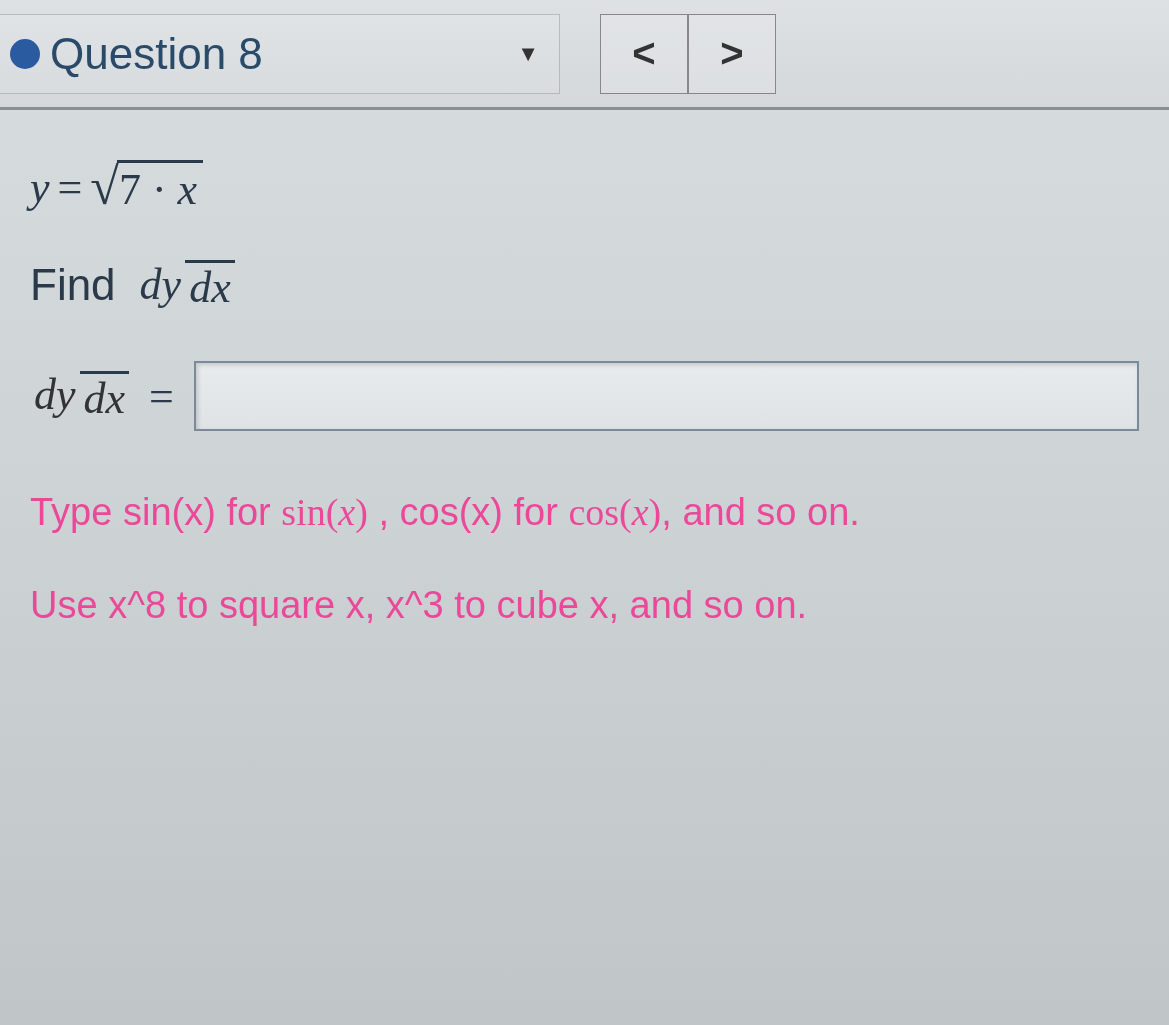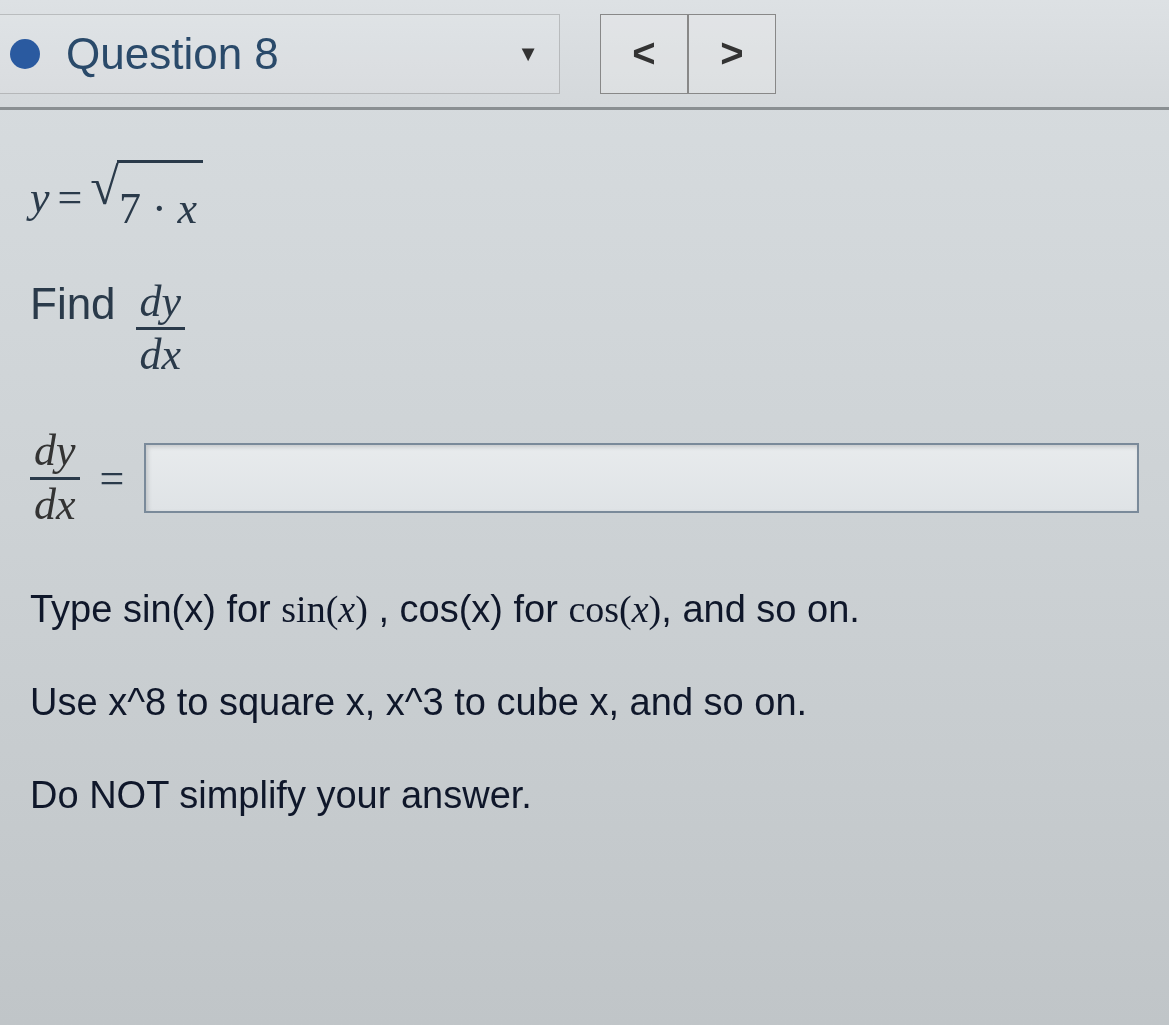--- a/index.html
+++ b/index.html
@@ -31,21 +31,21 @@
       height: 80px;
       width: 560px;
       border: 1px solid rgba(100,100,100,0.3);
       border-left: none;
       background: rgba(255,255,255,0.1);
       cursor: pointer;
     }
     .question-label-wrap {
       display: flex;
       align-items: center;
-      gap: 26px;
+      gap: 10px;
     }
     .status-dot {
       width: 30px;
       height: 30px;
       border-radius: 50%;
       background: #2a5aa0;
       flex-shrink: 0;
     }
     .question-text {
       font-size: 44px;
@@ -97,36 +97,35 @@
       align-items: flex-start;
       font-family: "Times New Roman", serif;
     }
     .sqrt-sym {
       font-size: 52px;
       line-height: 0.8;
       margin-top: 6px;
     }
     .sqrt-content {
       border-top: 3px solid #2a3a4a;
-      padding: 20px 6px 0 2px;
+      padding: 1px 6px 0 2px;
       font-size: 44px;
       font-style: normal;
       margin-left: -2px;
     }
     .find-line {
       display: flex;
       gap: 20px;
       margin-bottom: 50px;
       font-size: 44px;
       color: #2a3a4a;
       margin-top: 17px;
     }
     .fraction {
       display: inline-flex;
-      flex-direction: column;
       align-items: center;
       font-family: "Times New Roman", serif;
       font-style: italic;
       font-size: 44px;
       line-height: 1.05;
       vertical-align: middle;
     }
     .fraction .num {
       padding: 0 4px 2px 4px;
     }
@@ -151,21 +150,21 @@
       height: 70px;
       border: 2px solid #7a8a9a;
       background: linear-gradient(180deg, #e8ebed 0%, #dfe3e6 100%);
       font-size: 32px;
       padding: 0 12px;
       color: #333;
       box-shadow: inset 2px 2px 4px rgba(0,0,0,0.15);
     }
     .hint-line {
       font-size: 38px;
-      color: #0f172a;
+      color: #ec4899;
       margin-bottom: 40px;
       line-height: 1.4;
     }
     .hint-line .math-inline {
       font-family: "Times New Roman", serif;
     }
     .hint-line .paren {
       font-family: "Times New Roman", serif;
     }
   </style>
@@ -218,15 +217,14 @@
     <input type="text" class="answer-input" value="" style="">
   </div>
 
   <div class="hint-line">
     <span>Type sin(x) for </span><span class="math-inline"><span>sin</span><span class="paren">(</span><span class="math-var">x</span><span class="paren">)</span></span><span> , cos(x) for </span><span class="math-inline"><span>cos</span><span class="paren">(</span><span class="math-var">x</span><span class="paren">)</span></span><span>, and so on.</span>
   </div>
 
   <div class="hint-line">Use x^8 to square x, x^3 to cube x, and so on.</div>
 
 
-  <div class="hint-line">Do NOT simplify your answer.</div>
 
 </div>
 
 </body></html>

